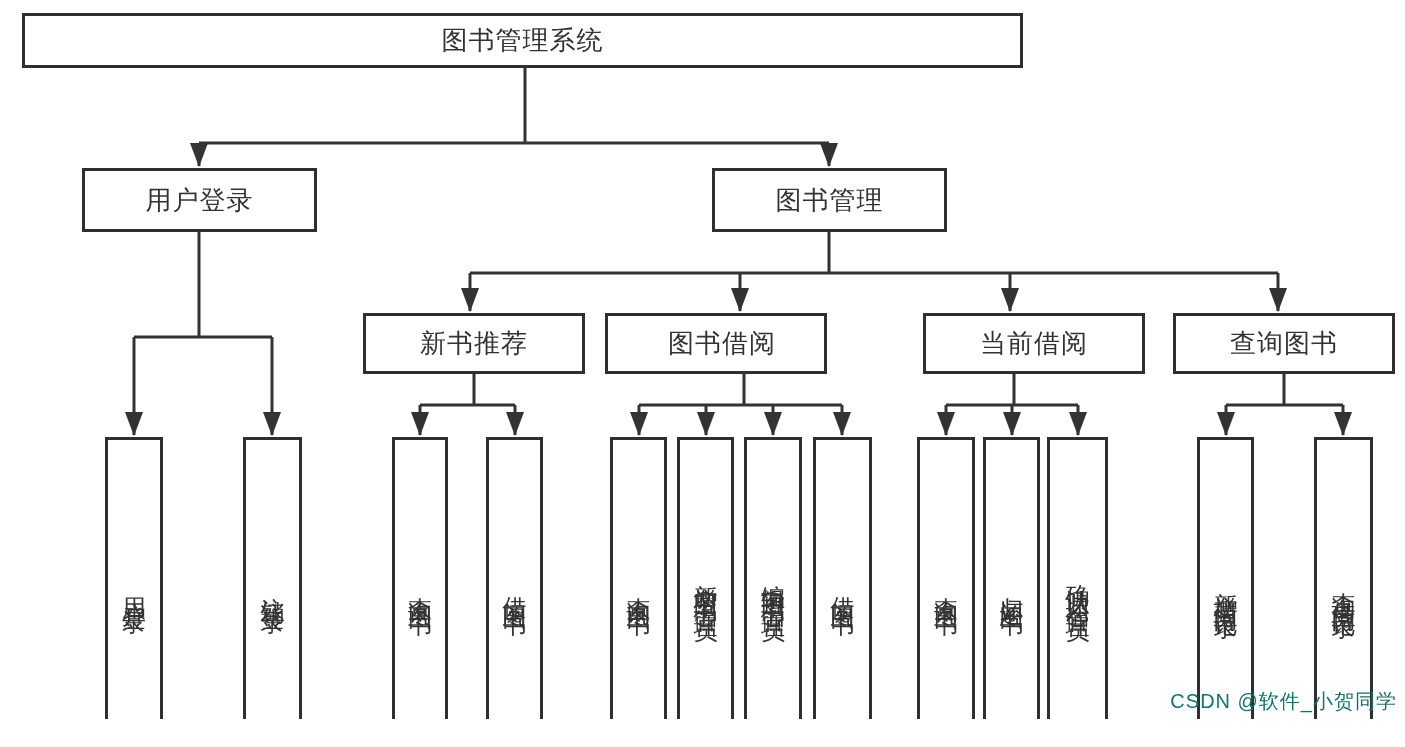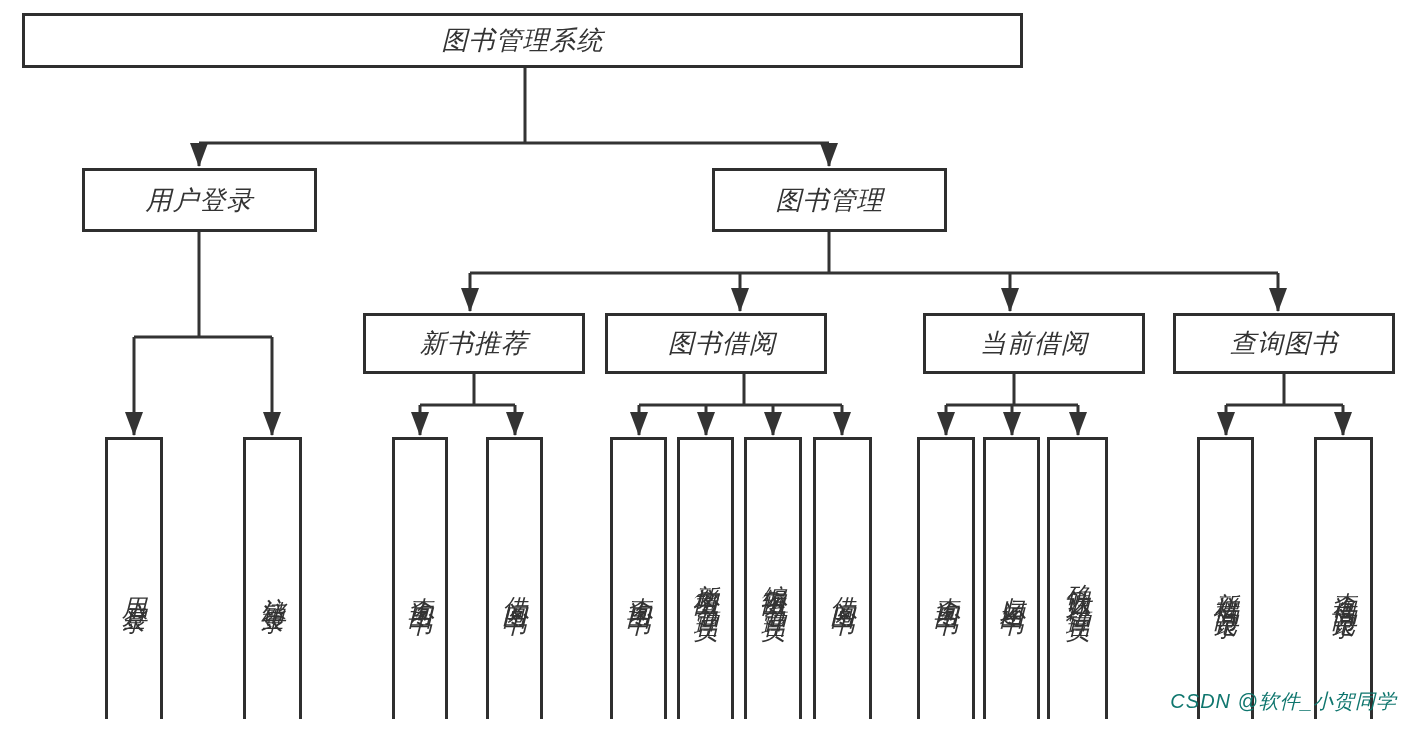--- a/index.html
+++ b/index.html
@@ -8,21 +8,20 @@
     padding: 0;
     background: #ffffff;
     font-family: "Liberation Sans", "DejaVu Sans", sans-serif;
   }
   .canvas {
     position: relative;
     width: 1405px;
     height: 719px;
     background: #ffffff;
     overflow: hidden;
-    font-style: italic;
   }
   svg.connectors {
     position: absolute;
     left: 0; top: 0;
     width: 1405px;
     height: 747px;
     pointer-events: none;
   }
   svg.connectors path.ln,
   svg.connectors path.ar {

